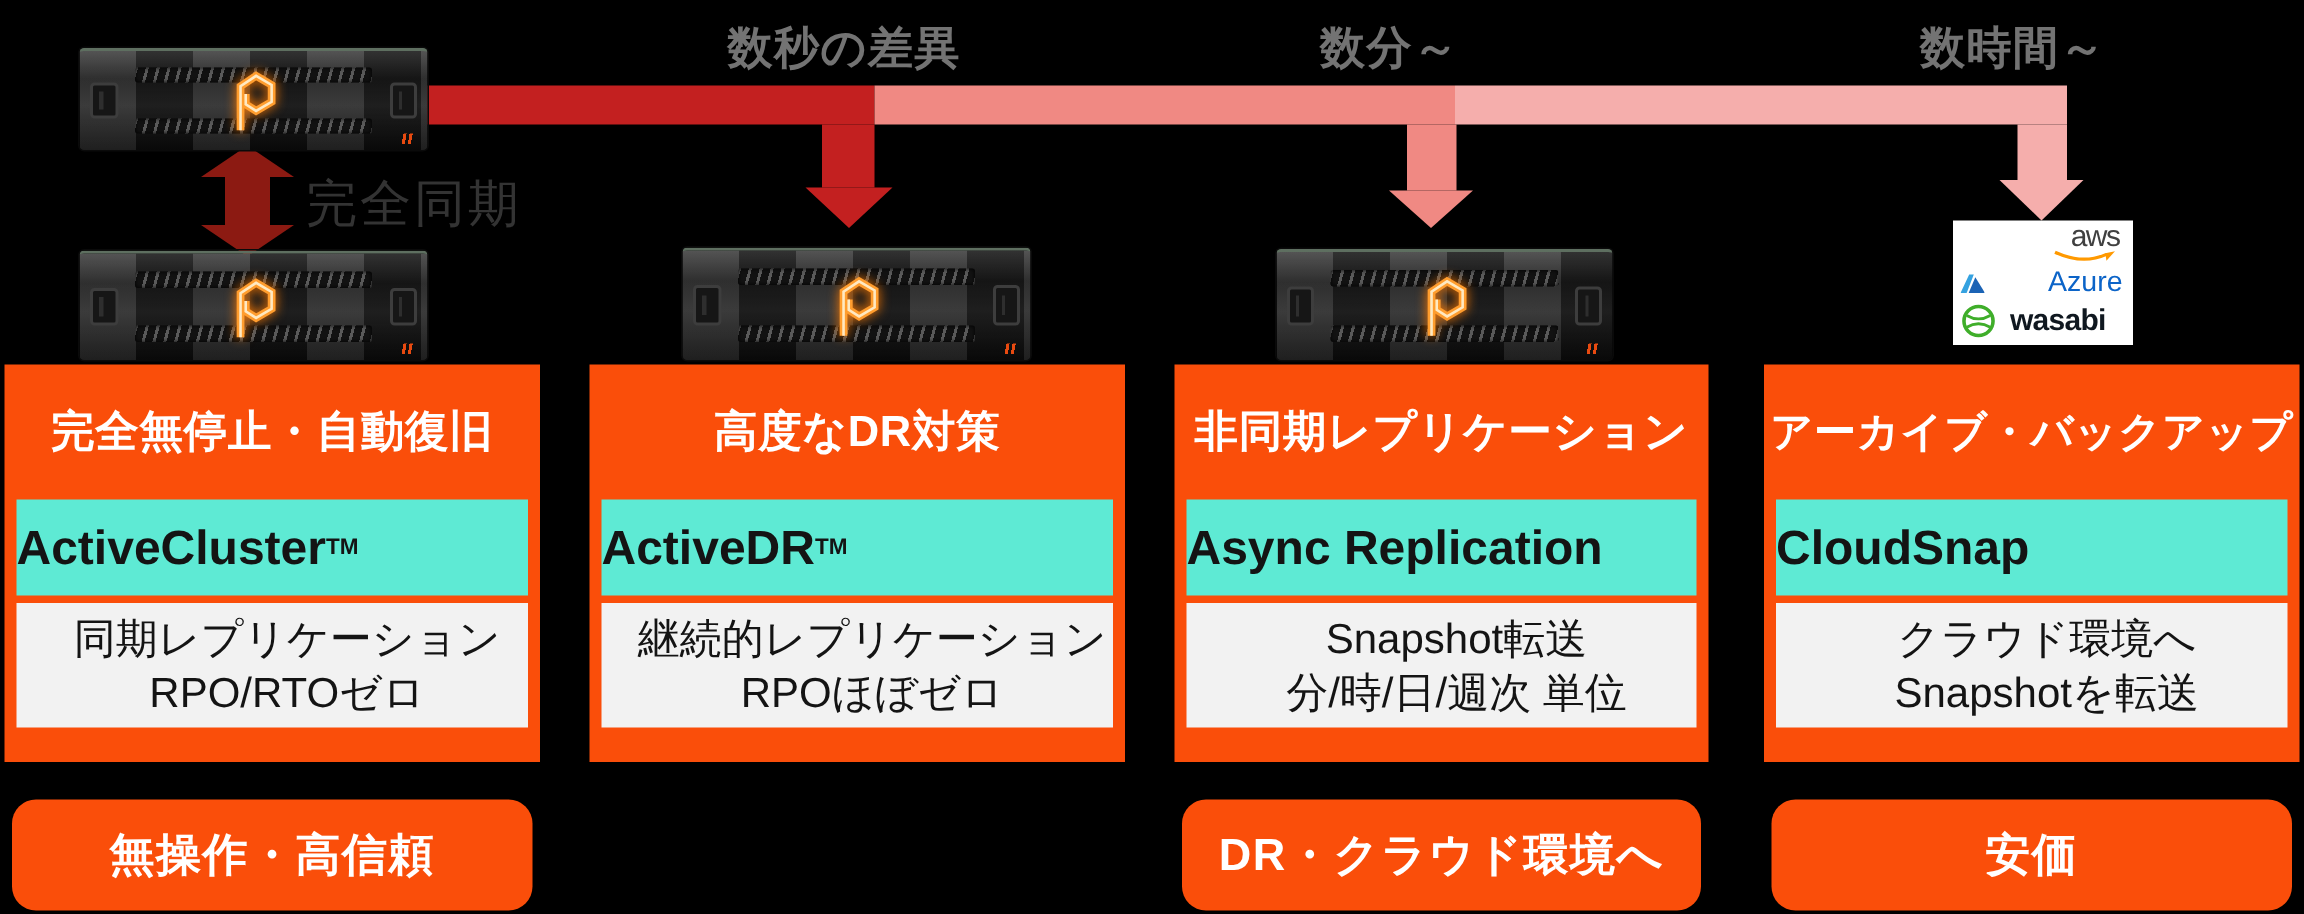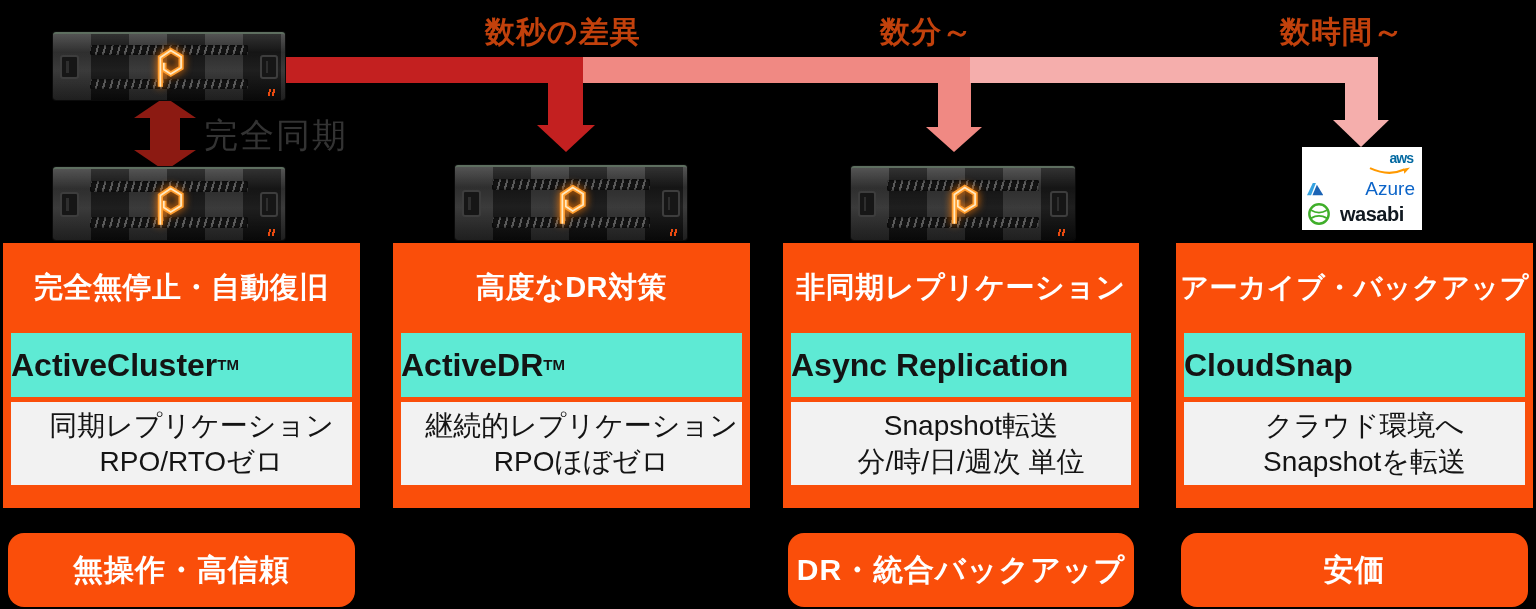--- a/index.html
+++ b/index.html
@@ -4,21 +4,21 @@
 <style>
   html,body{margin:0;padding:0;background:#000;}
   #canvas{
     position:relative;width:1536px;height:609px;background:#000;overflow:hidden;
     font-family:"Liberation Sans","DejaVu Sans",sans-serif;
   }
 
   
   .tl-label{
     position:absolute;top:12px;white-space:nowrap;
-    font-size:30px;font-weight:bold;color:#c2410c;letter-spacing:1px;
+    font-size:30px;font-weight:bold;color:#737373;letter-spacing:1px;
   }
   .sync-label{
     position:absolute;left:204px;top:113px;white-space:nowrap;
     font-size:34px;font-weight:normal;color:#333;letter-spacing:2px;
   }
 
   
   .hbar{position:absolute;top:57px;height:26px;}
   .vshaft{position:absolute;}
   .vhead{position:absolute;width:0;height:0;}
@@ -59,21 +59,21 @@
   }
 
   
   .cloud-box{
     position:absolute;left:1302px;top:147px;width:120px;height:83px;background:#fff;
     display:flex;flex-direction:column;justify-content:space-between;
     padding:3px 5px;box-sizing:border-box;
   }
   .cloud-row{display:flex;align-items:center;height:26px;}
   .row-aws{justify-content:flex-end;flex-direction:column;align-items:flex-end;padding-right:4px;}
-  .aws-word{font-size:14px;font-weight:bold;color:#0369a1;letter-spacing:-1px;line-height:16px;}
+  .aws-word{font-size:20px;font-weight:normal;color:#404040;letter-spacing:-1px;line-height:16px;}
   .row-azure{justify-content:flex-end;gap:4px;padding-right:2px;}
   .azure-word{font-size:19px;color:#0c64c8;line-height:19px;margin-left:38px;}
   .row-wasabi{justify-content:flex-start;gap:9px;}
   .wasabi-word{font-size:20px;font-weight:bold;color:#101820;letter-spacing:-0.5px;}
 
   
   .card{
     position:absolute;top:243px;height:265px;background:var(--orange,#FA4E0A);
     padding:0 8px;box-sizing:border-box;display:flex;flex-direction:column;
   }
@@ -225,21 +225,21 @@
     <div class="card-header">非同期レプリケーション</div>
     <div class="card-product">
         <span>Async Replication</span>
         <sup></sup>
       </div>
     <div class="card-desc">
       <div>Snapshot転送</div>
       <div>分/時/日/週次 単位</div>
     </div>
   </div>
-  <div class="benefit" style="left:788px;width:346px;">DR・統合バックアップ</div>
+  <div class="benefit" style="left:788px;width:346px;">DR・クラウド環境へ</div>
 
   <div class="card" style="left:1176px;width:357px;">
     <div class="card-header" style="font-size:28px;">アーカイブ・バックアップ</div>
     <div class="card-product">
         <span>CloudSnap</span>
         <sup></sup>
       </div>
     <div class="card-desc">
       <div>クラウド環境へ</div>
       <div>Snapshotを転送</div>

